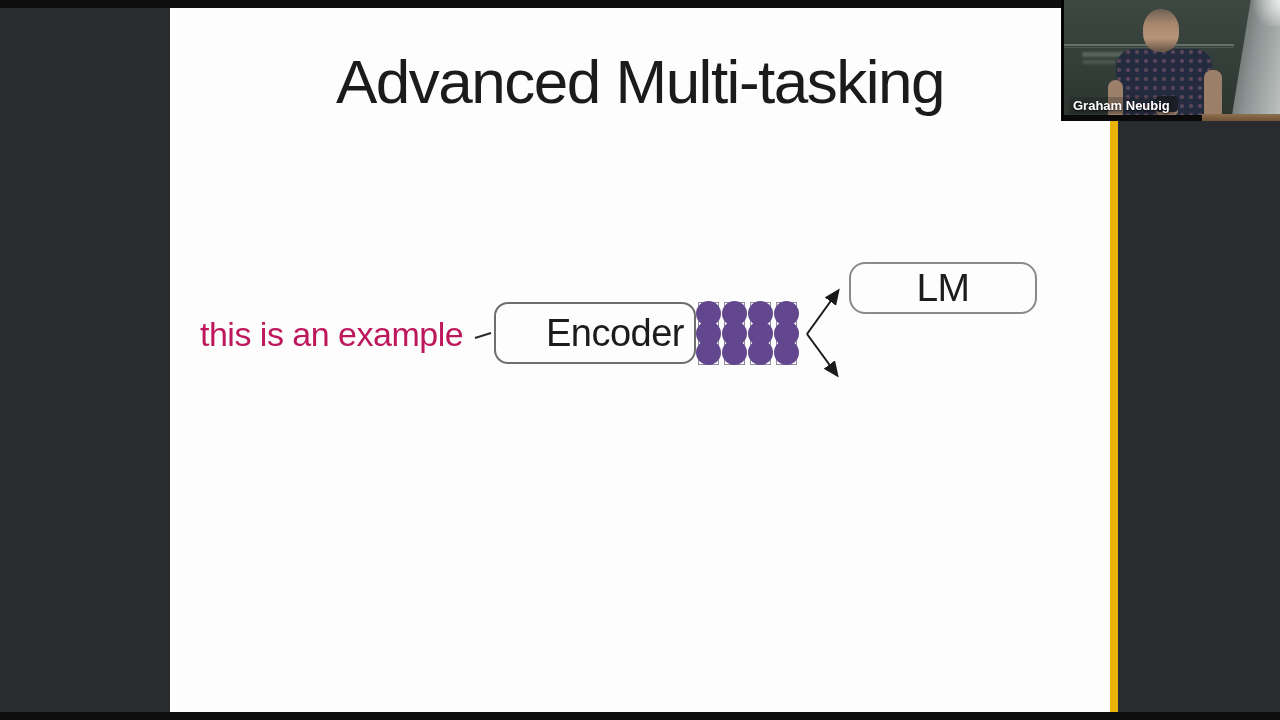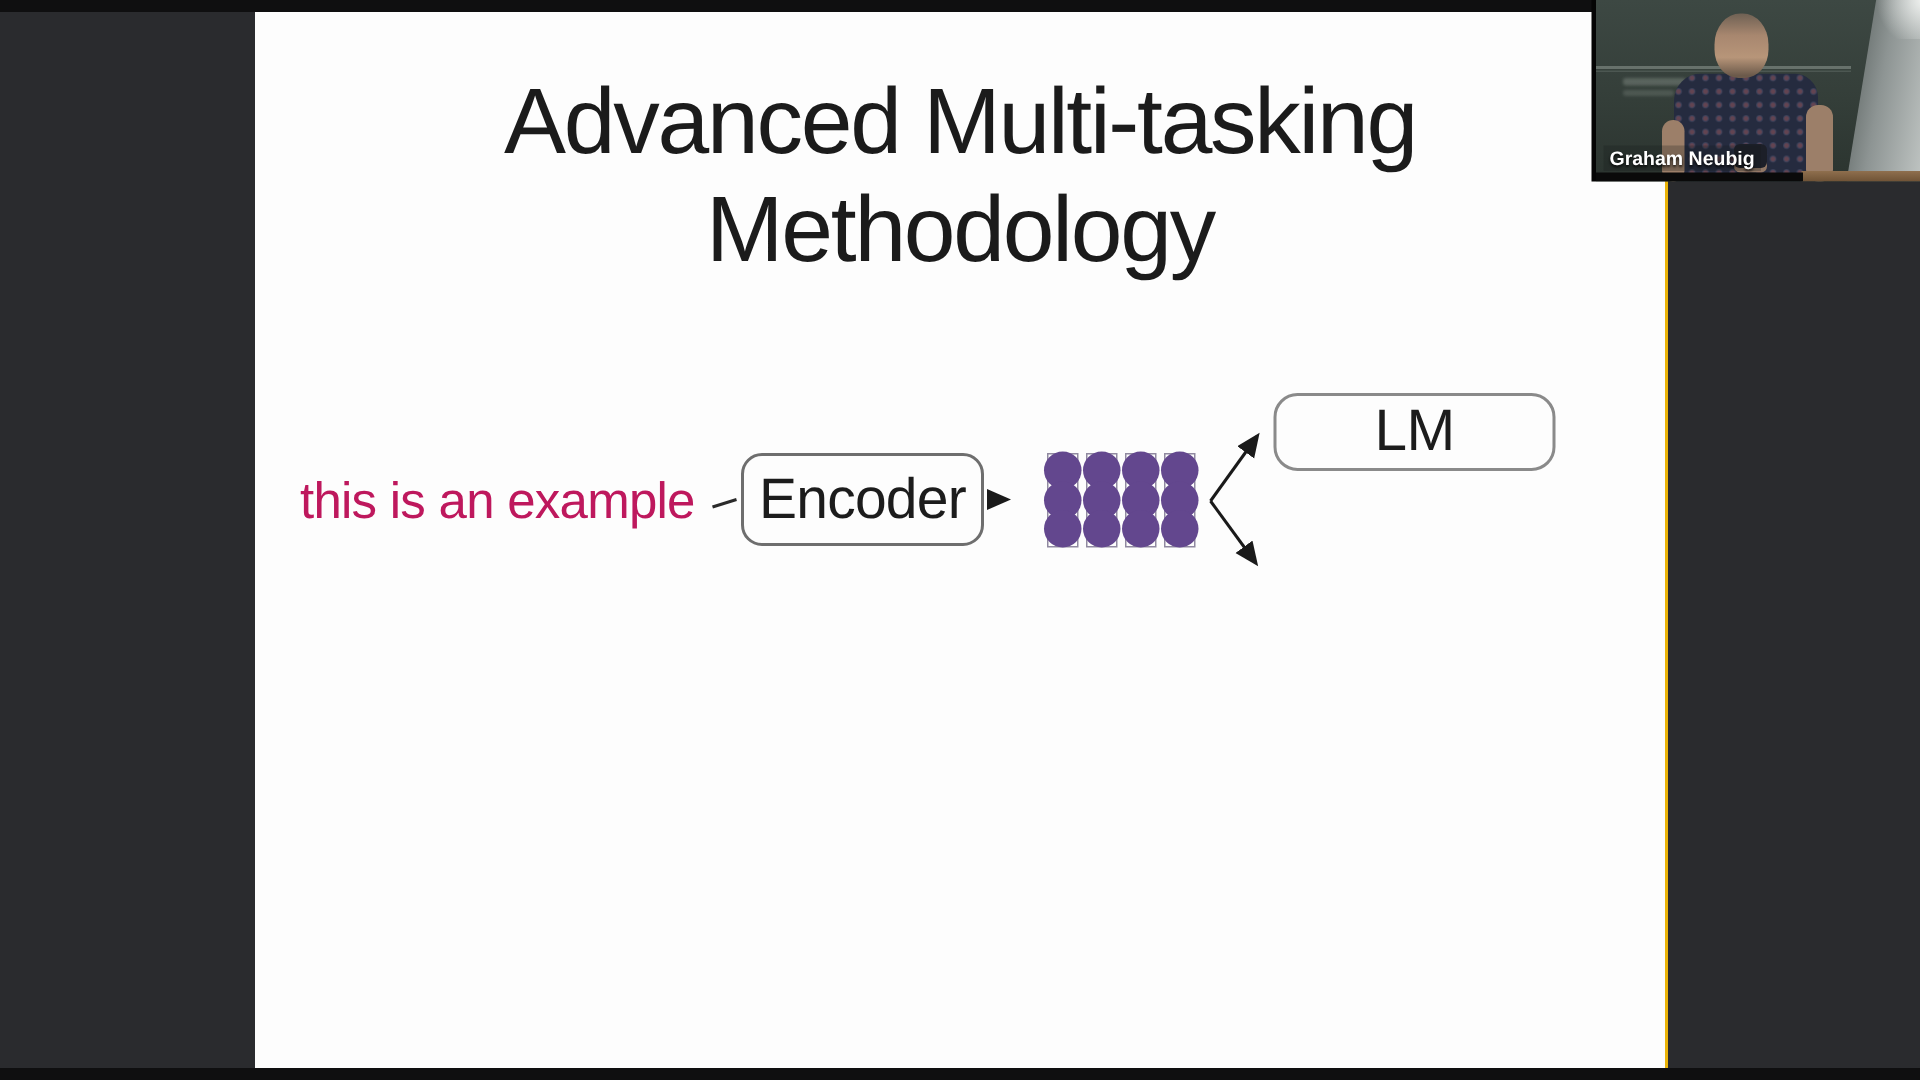--- a/index.html
+++ b/index.html
@@ -8,36 +8,36 @@
     background:#2a2b2e;
     font-family:"Liberation Sans","DejaVu Sans",sans-serif;
   }
   .letterbox{position:absolute;left:0;width:1280px;height:8px;background:#0f0f10;z-index:1;}
   .letterbox.top{top:0;}
   .letterbox.bottom{top:712px;}
 
   
   .slide{
     position:absolute;left:170px;top:8px;width:940px;height:704px;
-    background:#fdfdfd;z-index:2;border-right:2px solid #eab308;
+    background:#fdfdfd;z-index:2;border-right:8px solid #eab308;
   }
   .slide-title{
     position:absolute;left:0;right:0;top:38px;margin:0;
     text-align:center;font-size:62px;line-height:72px;font-weight:400;
     letter-spacing:-1.5px;color:#1b1b1b;
   }
   .input-text{
     position:absolute;left:30px;top:306px;font-size:34px;line-height:40px;
     letter-spacing:-0.5px;color:#be185d;white-space:nowrap;
   }
   .encoder-box{
     position:absolute;left:324px;top:294px;width:158px;height:58px;
     border:2px solid #6e6e6e;border-radius:14px;background:#fdfdfd;
     display:flex;align-items:center;justify-content:center;
-    font-size:38px;letter-spacing:-0.5px;color:#1c1c1c;
+    font-size:38px;letter-spacing:-0.5px;color:#1c1c1c;padding-left:40px;
   }
   .out-box{
     position:absolute;left:679px;width:184px;
     border:2px solid #8a8a8a;background:#fdfdfd;
     display:flex;align-items:center;justify-content:center;
     font-size:39px;letter-spacing:-0.5px;color:#1c1c1c;
   }
   .out-box.lm{top:254px;height:48px;border-radius:16px;}
   .out-box.tagging{top:346px;height:49px;}
   .connectors{position:absolute;left:0;top:0;width:940px;height:704px;pointer-events:none;}
@@ -94,21 +94,20 @@
 </head>
 <body>
 
 <div class="stage">
   <div class="letterbox top"></div>
   <div class="letterbox bottom"></div>
 
   <div class="slide">
     <h1 class="slide-title">
       <span>Advanced Multi-tasking</span><br>
-      <span>Methodology</span>
     </h1>
 
     <svg class="connectors" viewBox="0 0 940 704" xmlns="http://www.w3.org/2000/svg">
       <defs>
         <marker id="ah" markerWidth="9" markerHeight="8" refX="6.5" refY="3.5" orient="auto">
           <path d="M0,0 L8,3.5 L0,7 z" fill="#1a1a1a"></path>
         </marker>
       </defs>
 
       <line x1="305" y1="330" x2="321" y2="325" stroke="#2a2a2a" stroke-width="2"></line>

